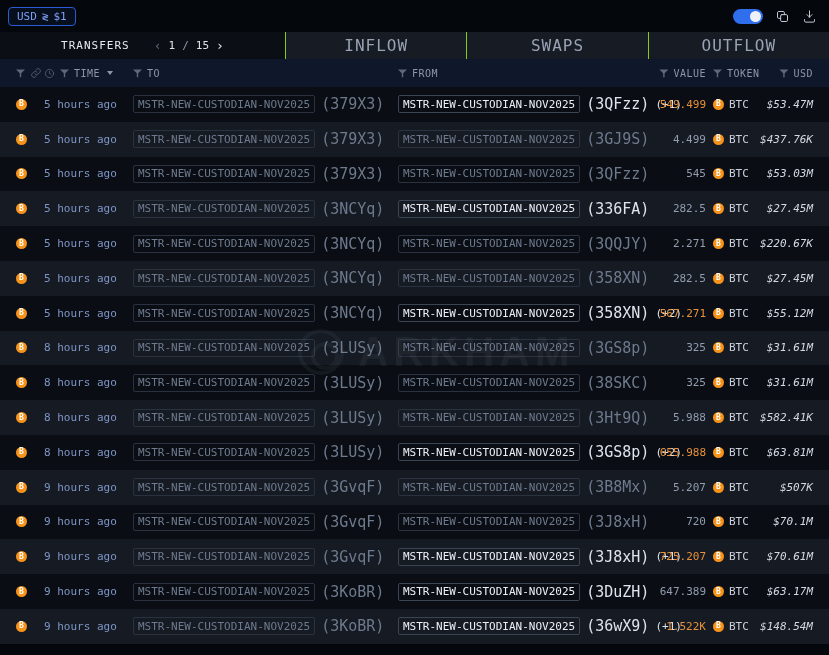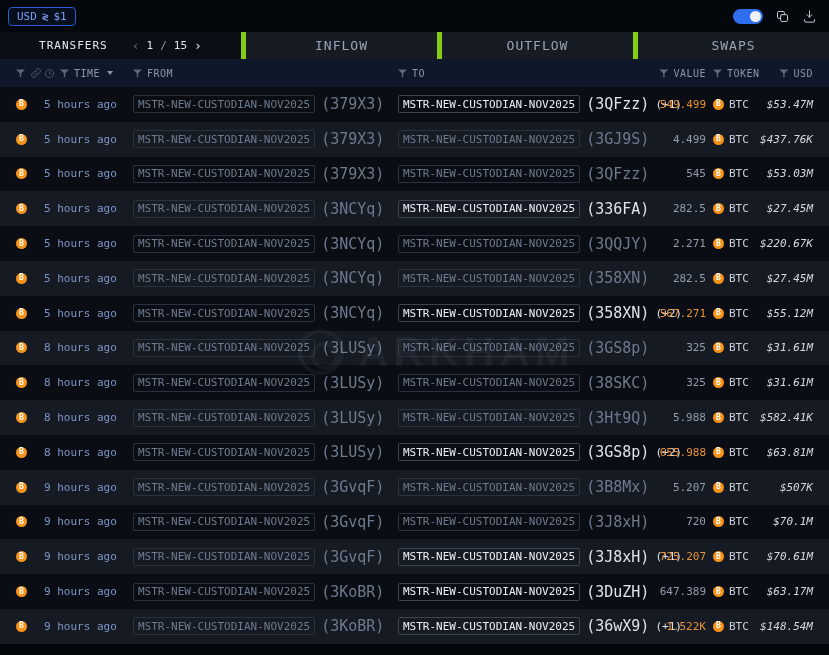--- a/index.html
+++ b/index.html
@@ -21,29 +21,29 @@
     background:rgba(37,70,160,0.12); cursor:pointer;
   }
   .topbar-right { display:flex; align-items:center; gap:12px; }
   .toggle { width:30px; height:15px; border-radius:8px; background:#2f6fed; position:relative; cursor:pointer; }
   .toggle .knob { position:absolute; right:2px; top:2px; width:11px; height:11px; border-radius:50%; background:#eef2f8; }
   .icon-btn { display:flex; align-items:center; justify-content:center; cursor:pointer; }
   .icon-btn svg { display:block; stroke:#c3cad6; fill:none; stroke-width:1.6; stroke-linecap:round; stroke-linejoin:round; }
 
   
   .tabbar { display:flex; height:27px; }
-  .tab-left { width:241px; display:flex; align-items:center; justify-content:center; gap:24px; background:#0b0f15; }
+  .tab-left { width:285px; display:flex; align-items:center; justify-content:center; gap:24px; background:#0b0f15; }
   .tab-transfers-label { color:#e7eaf0; font-size:11px; letter-spacing:1px; cursor:pointer; }
   .pager { display:flex; align-items:center; gap:7px; font-size:11px; }
   .pager .chev { font-size:13px; line-height:1; cursor:pointer; }
   .chev-left { color:#5f6a7a; }
   .chev-right { color:#e3e7ee; }
   .pager .num { color:#dfe3ea; }
   .pager .sep { color:#8e97a7; }
-  .tab { flex:1; display:flex; align-items:center; justify-content:center; background:#161b24; color:#99a3b4; font-size:13px; letter-spacing:1px; border-left:5px solid #84cc16; cursor:pointer; }
+  .tab { flex:1; display:flex; align-items:center; justify-content:center; background:#161b24; color:#99a3b4; font-size:16px; letter-spacing:1px; border-left:1px solid #84cc16; cursor:pointer; }
 
   
   .grid-cols { display:grid; grid-template-columns:28px 89px 265px 250px 58px 46px 61px; padding:0 16px; align-items:center; }
 
   
   .header-row { height:28px; background:#0f172a; color:#8d97a9; font-size:10px; letter-spacing:0.5px; }
   .hcell { display:flex; align-items:center; gap:5px; }
   .hcell.right { justify-content:flex-end; }
   .hcell.pad { padding-left:7px; }
   .funnel { width:9px; height:9px; background:#5e6978; clip-path:polygon(0 12%,100% 12%,58% 52%,58% 96%,42% 96%,42% 52%); flex:none; cursor:pointer; }
@@ -112,22 +112,22 @@
     <span class="tab-transfers-label">TRANSFERS</span>
     <span class="pager">
       <span class="chev chev-left">‹</span>
       <span class="num">1</span>
       <span class="sep">/</span>
       <span class="num">15</span>
       <span class="chev chev-right">›</span>
     </span>
   </div>
   <div class="tab">INFLOW</div>
+  <div class="tab">SWAPS</div>
   <div class="tab">OUTFLOW</div>
-  <div class="tab">SWAPS</div>
 </div>
 
 <div class="header-row grid-cols">
   <div class="hcell">
     <span class="funnel"></span>
     <span class="hicon">
       <svg width="12" height="12" viewBox="0 0 24 24">
           <path d="M10 14a4.5 4.5 0 0 0 6.4 0l3-3a4.5 4.5 0 0 0-6.4-6.4L11.5 6"></path>
           <path d="M14 10a4.5 4.5 0 0 0-6.4 0l-3 3a4.5 4.5 0 0 0 6.4 6.4L12.5 18"></path>
         </svg>
@@ -139,25 +139,25 @@
           <circle cx="12" cy="12" r="9"></circle>
           <path d="M12 7v5l3.5 2"></path>
         </svg>
     </span>
     <span class="funnel"></span>
     <span class="hlabel">TIME</span>
     <span class="caret"></span>
   </div>
   <div class="hcell">
     <span class="funnel"></span>
-    <span class="hlabel">FROM</span>
+    <span class="hlabel">TO</span>
   </div>
   <div class="hcell">
     <span class="funnel"></span>
-    <span class="hlabel">TO</span>
+    <span class="hlabel">FROM</span>
   </div>
   <div class="hcell right">
     <span class="funnel"></span>
     <span class="hlabel">VALUE</span>
   </div>
   <div class="hcell pad">
     <span class="funnel"></span>
     <span class="hlabel">TOKEN</span>
   </div>
   <div class="hcell right">

